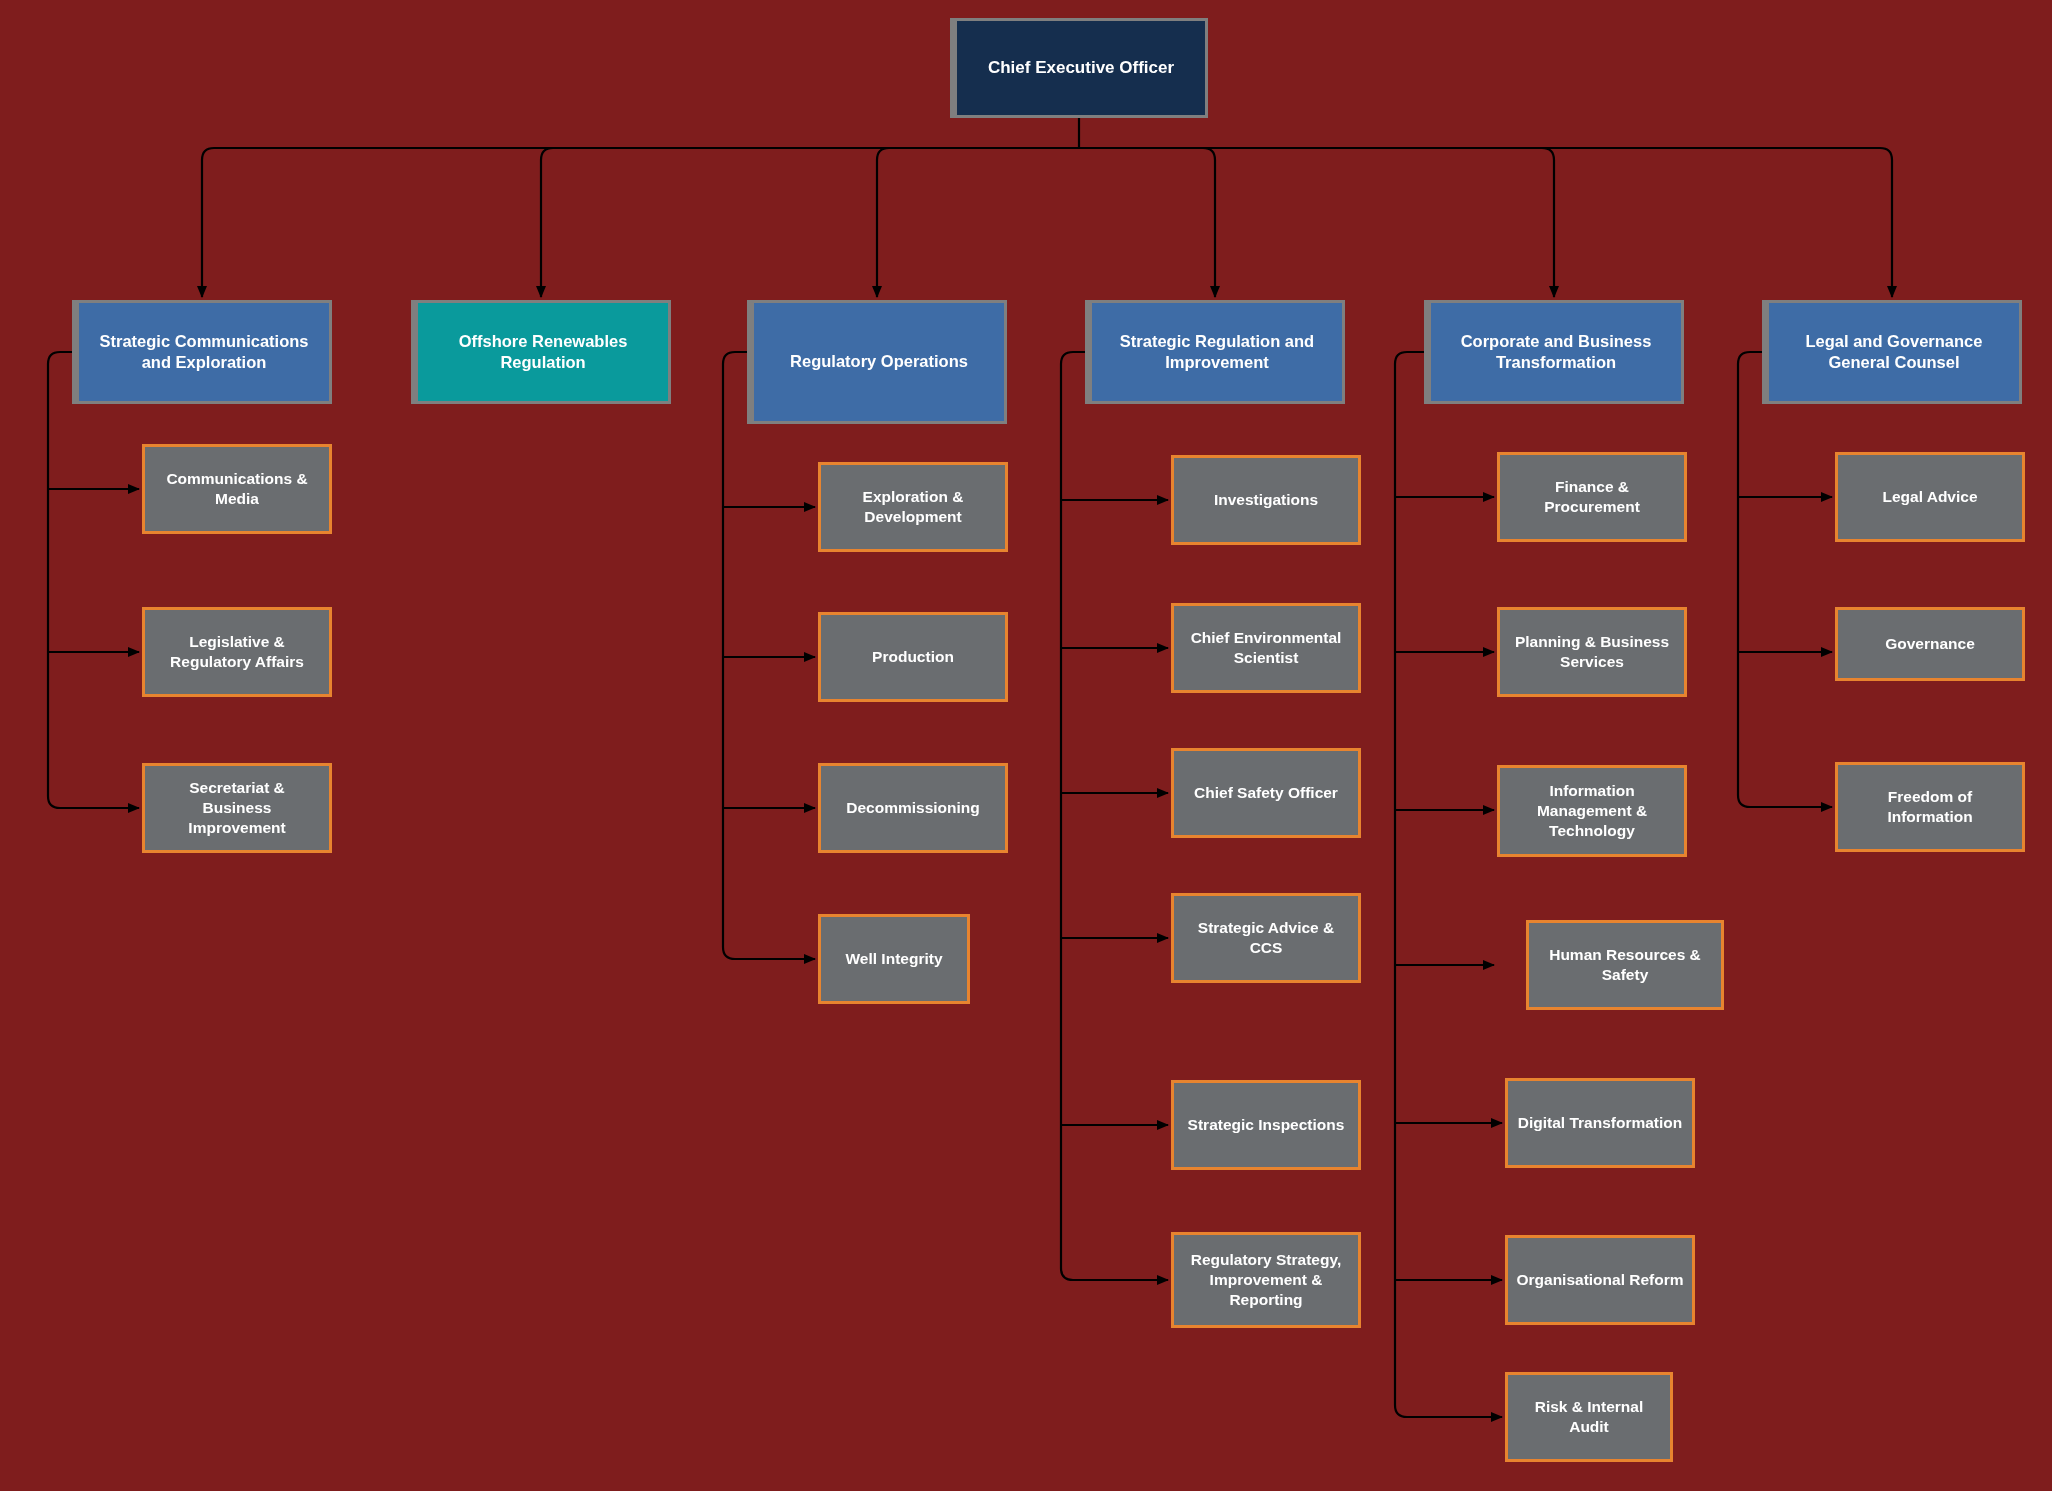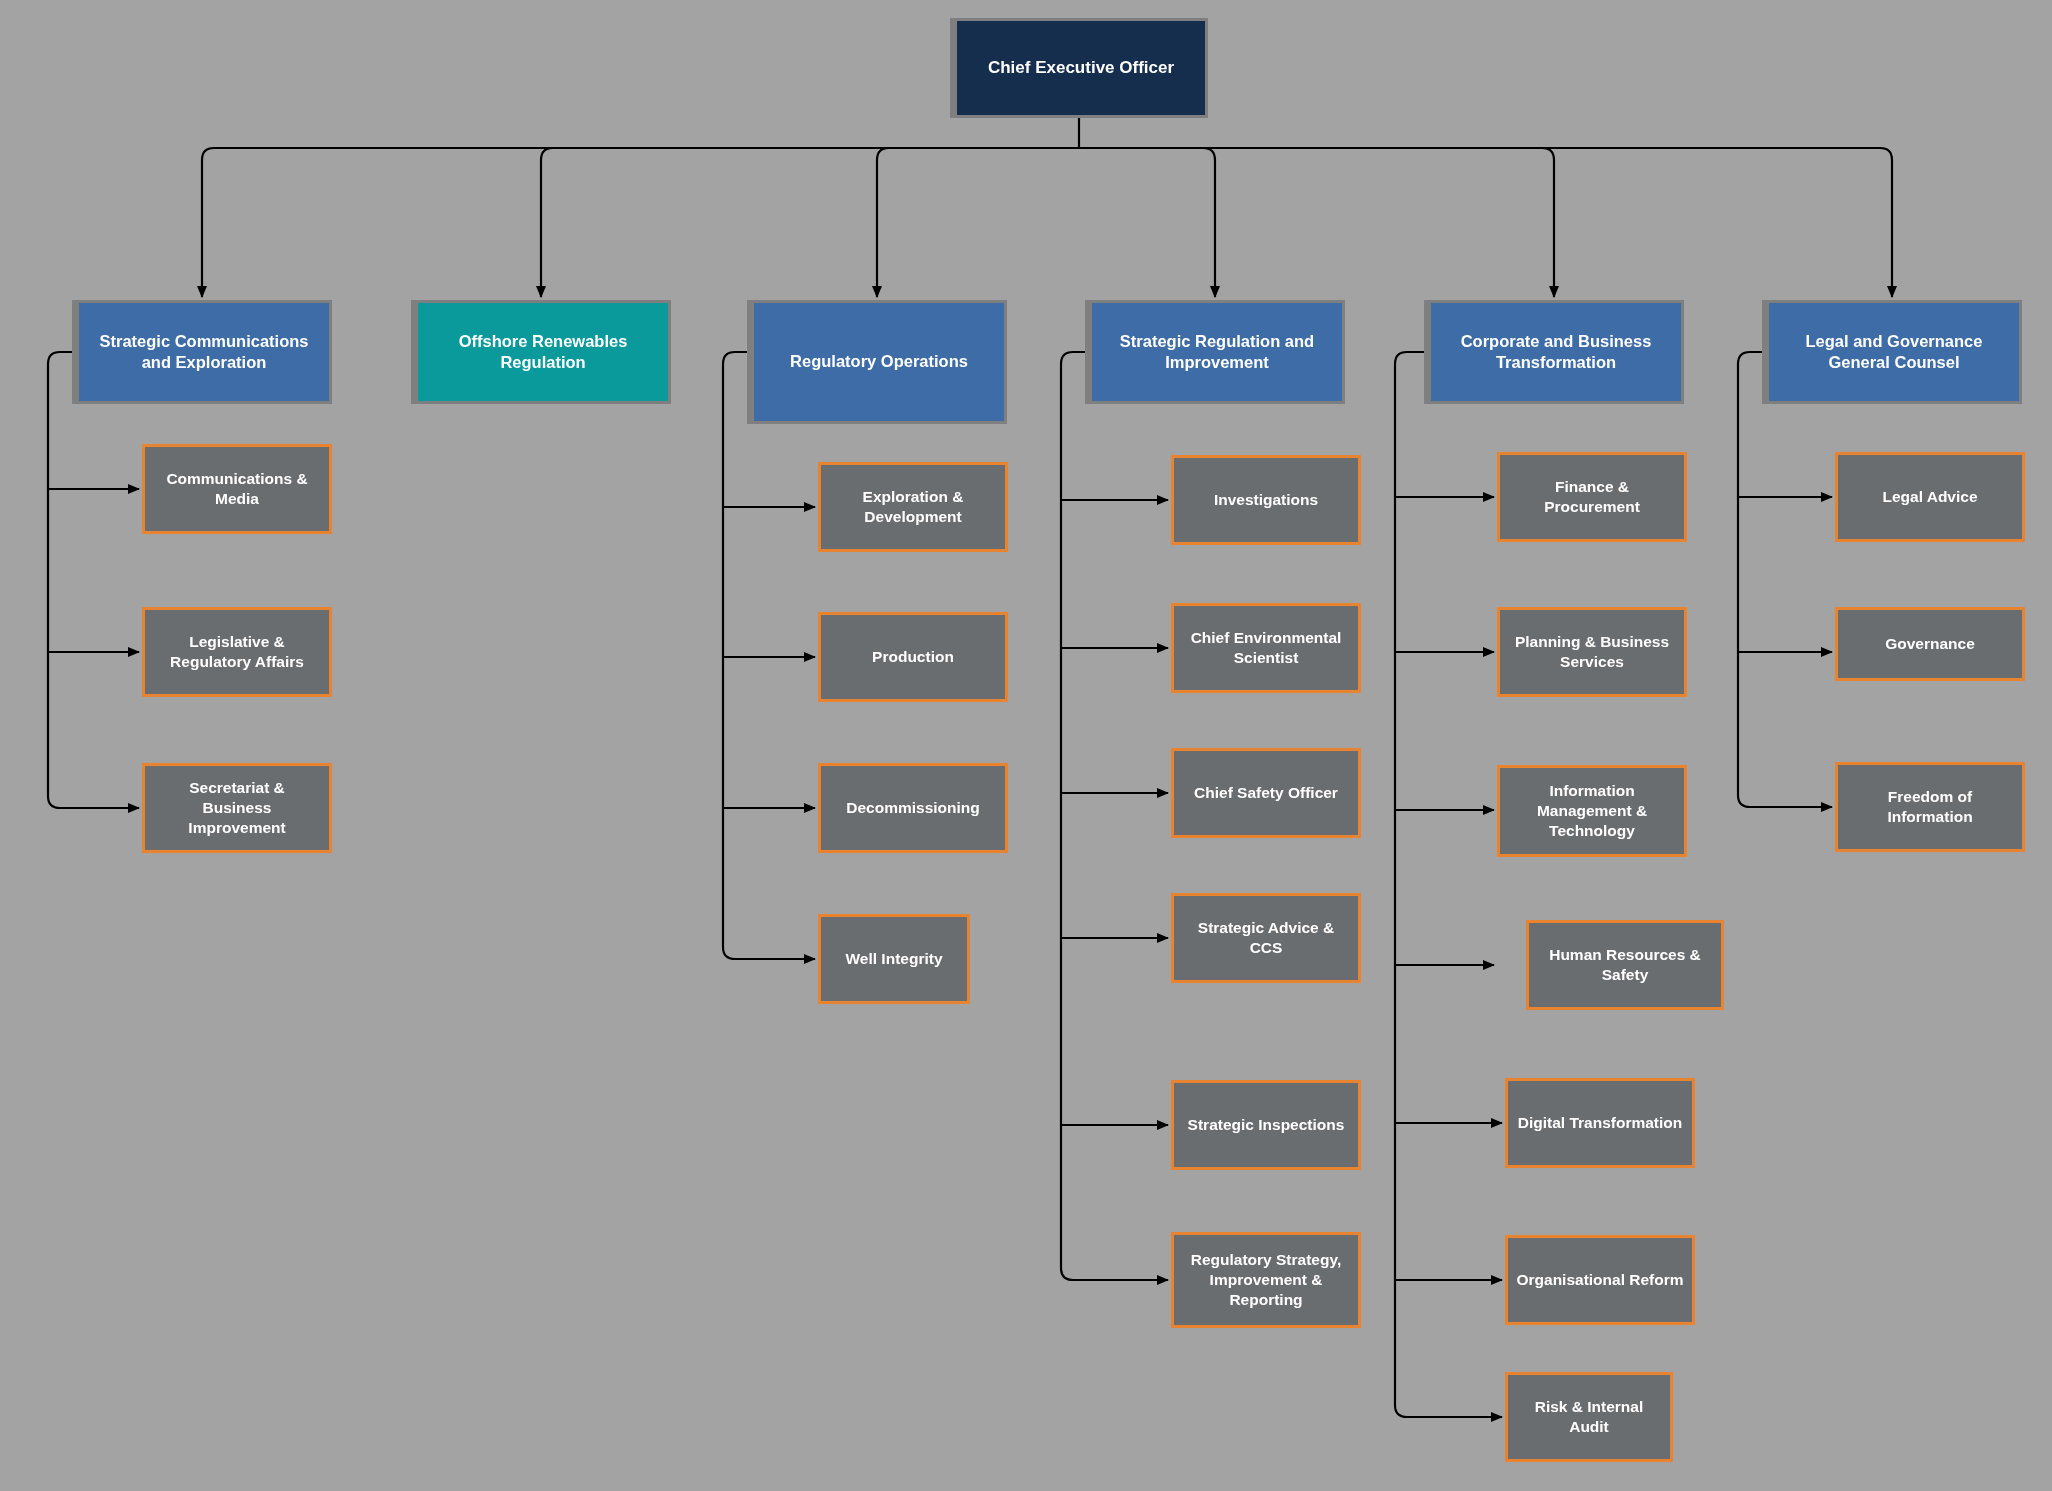--- a/index.html
+++ b/index.html
@@ -9,21 +9,21 @@
     --child-fill:#6A6D70;
     --child-border:#E8842F;
     --box-border:#7F7F7F;
     --connector:#000000;
     --text:#FFFFFF;
   }
   html,body{margin:0;padding:0;background:#ffffff;}
   .canvas{
     position:relative;
     width:2052px;height:1491px;
-    background:#a3a3a3;
+    background:#7f1d1d;
     font-family:"Liberation Sans", sans-serif;
     overflow:hidden;
   }
   .edges{position:absolute;left:0;top:0;width:2052px;height:1491px;}
   .connector{fill:none;stroke:var(--connector);stroke-width:2.2;}
   .arrowhead{fill:var(--connector);}
   .node{
     position:absolute;
     display:flex;align-items:center;justify-content:center;
     text-align:center;

